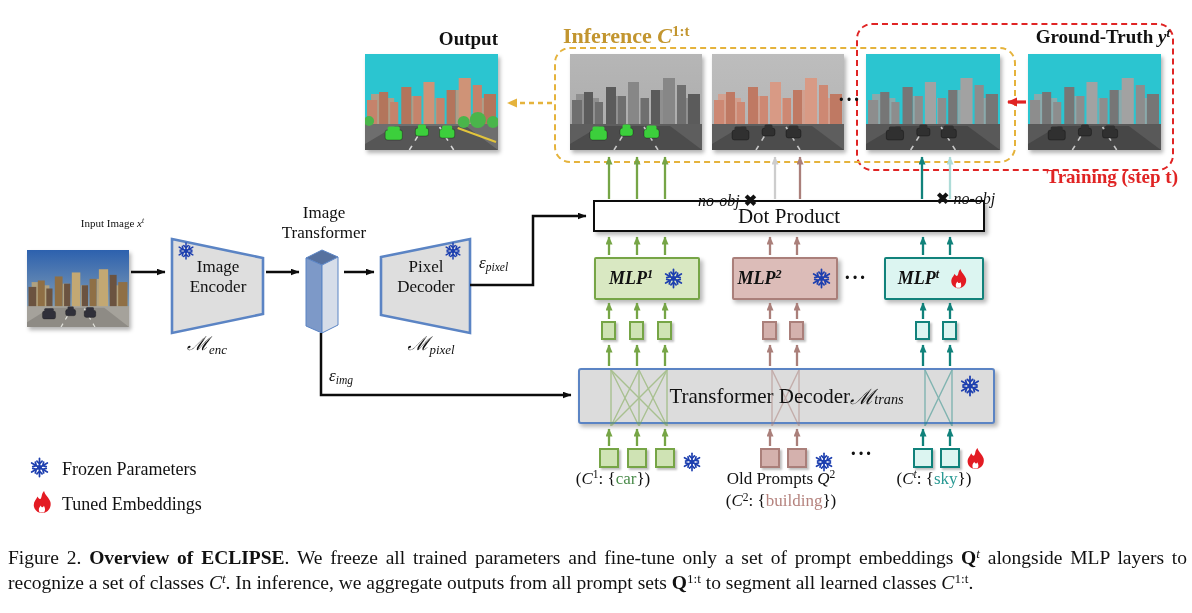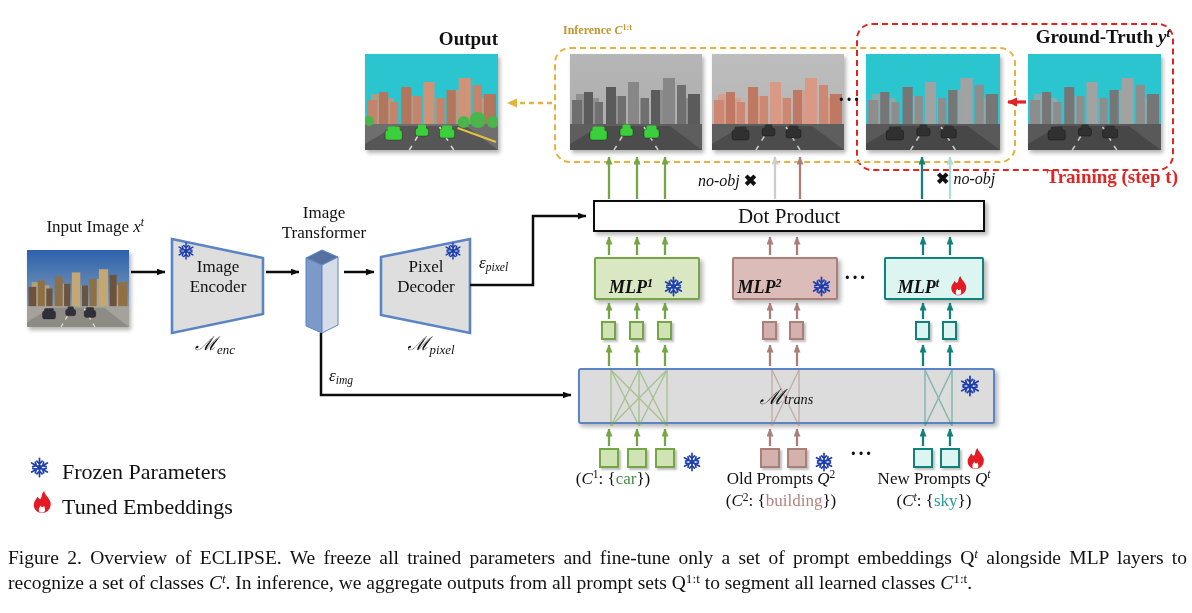--- a/index.html
+++ b/index.html
@@ -6,33 +6,33 @@
   #fig{position:relative;width:1192px;height:613px;background:#ffffff;overflow:hidden;
        font-family:"Liberation Serif","DejaVu Serif",serif;color:#111;}
   .img{position:absolute;box-shadow:2px 3px 4px rgba(0,0,0,.3);z-index:1;}
   .img svg{display:block;}
   .dashbox{position:absolute;z-index:1;border-radius:16px;}
   .ybox{border:2.4px dashed var(--c-gold);}
   .rbox{border:2.4px dashed var(--c-red);}
   .lbl{position:absolute;z-index:4;line-height:1.12;}
   .ctr{text-align:right;}
   .strong{font-weight:600;font-size:19px;}
-  .goldtxt{color:var(--c-gold_text);font-weight:600;font-size:12px;}
+  .goldtxt{color:var(--c-gold_text);font-weight:600;font-size:22px;}
   .redtxt{color:var(--c-red);font-weight:600;font-size:19px;}
   .ital{font-style:italic;}
   .sup{font-size:68%;position:relative;top:-0.48em;}
   .sub{font-size:68%;position:relative;top:0.28em;}
-  .noobj{font-style:italic;font-size:16px;z-index:4;position:absolute;white-space:nowrap;}
+  .noobj{font-style:italic;font-size:16px;z-index:4;position:absolute;white-space:nowrap;margin-top:20px;}
   .xmark{font-style:normal;font-weight:700;font-size:16px;}
   .dots{position:absolute;z-index:4;font-weight:700;font-size:20px;letter-spacing:1px;}
   .box{position:absolute;z-index:2;box-sizing:border-box;}
   .shadow{box-shadow:2.5px 3px 4px rgba(0,0,0,.28);}
   #dot-product{background:#fff;border:2.6px solid #0c0c0c;display:flex;align-items:center;justify-content:center;
                font-size:21px;}
-  .mlp{display:flex;align-items:flex-end;justify-content:center;gap:9px;border-radius:2px;}
+  .mlp{display:flex;align-items:center;justify-content:center;gap:9px;border-radius:2px;}
   .mlp .t{font-style:italic;font-weight:600;font-size:18px;}
   .mlp1{background:var(--c-green_bg);border:2.6px solid var(--c-green);}
   .mlp2{background:var(--c-rose_bg);border:2.6px solid var(--c-rose);gap:28px;}
   .mlpt{background:var(--c-teal_bg);border:2.6px solid var(--c-teal);}
   .tok{position:absolute;z-index:2;width:15px;height:19px;box-sizing:border-box;box-shadow:1.5px 2px 2px rgba(0,0,0,.25);}
   .tok.g{background:var(--c-green_tok);border:2.4px solid var(--c-green);}
   .tok.r{background:var(--c-rose_tok);border:2.4px solid var(--c-rose);}
   .tok.c{background:var(--c-teal_bg);border:2.4px solid var(--c-teal);}
   .ptok{position:absolute;z-index:2;width:20px;height:20px;box-sizing:border-box;box-shadow:1.5px 2px 2px rgba(0,0,0,.25);}
   .ptok.g{background:var(--c-green_tok);border:2.6px solid var(--c-green);}
@@ -44,26 +44,26 @@
                      font-size:21px;z-index:3;}
   #transformer svg.cross{position:absolute;inset:0;z-index:1;}
   .blocklbl{position:absolute;z-index:4;font-size:17px;text-align:center;line-height:1.2;}
   .mname{position:absolute;z-index:4;font-size:19px;font-style:italic;text-align:center;}
   .scriptM{font-family:"DejaVu Serif","Liberation Serif",serif;font-style:italic;}
   .eps{position:absolute;z-index:4;font-size:17px;font-style:italic;}
   .promptlbl{position:absolute;z-index:4;font-size:17px;text-align:center;line-height:1.3;white-space:nowrap;}
   .car{color:var(--c-class_car);}
   .building{color:var(--c-class_building);}
   .skyc{color:var(--c-class_sky);}
-  .legend-t{position:absolute;z-index:4;font-size:22px;}
+  .legend-t{position:absolute;z-index:4;font-size:18px;}
   #overlay{position:absolute;left:0;top:0;z-index:3;pointer-events:none;}
   .icon{position:absolute;z-index:5;}
   #caption{position:absolute;left:8px;top:546px;width:1179px;z-index:4;
            font-size:19.5px;line-height:1.28;text-align:justify;}
-  #caption .b{font-weight:400;}
+  #caption .b{font-weight:700;}
 </style>
 </head>
 <body>
 
 <svg width="0" height="0" style="position:absolute" aria-hidden="true">
   <defs>
     <g id="snow" stroke="var(--c-snow)" stroke-width="1.8" stroke-linecap="round" fill="none">
       <line x1="12" y1="2.5" x2="12" y2="21.5"></line>
       <line x1="3.8" y1="7.3" x2="20.2" y2="16.7"></line>
       <line x1="3.8" y1="16.7" x2="20.2" y2="7.3"></line>
@@ -400,20 +400,21 @@
           <line x1="219" y1="56" x2="219" y2="0"></line>
       </g>
       <g stroke="var(--c-teal)" stroke-width="1.4" opacity="0.45">
         <line x1="345" y1="56" x2="345" y2="0"></line>
           <line x1="345" y1="56" x2="372" y2="0"></line>
         <line x1="372" y1="56" x2="345" y2="0"></line>
           <line x1="372" y1="56" x2="372" y2="0"></line>
       </g>
     </svg>
     <div class="tlbl">
+        <span>Transformer Decoder</span>
         <span class="scriptM">ℳ</span>
         <span class="sub ital">trans</span>
       </div>
     <svg class="icon" style="left:378px;top:4px;position:absolute;z-index:4" width="24" height="24" viewBox="0 0 24 24">
         <use href="#snow"></use>
       </svg>
   </div>
 
   <div class="ptok g" style="left:599px;top:448px"></div>
   <div class="ptok g" style="left:627px;top:448px"></div>
@@ -434,31 +435,30 @@
     </svg>
 
   <div class="promptlbl" style="left:538px;top:468px;width:150px">
     <div><span>(</span><span class="ital">C</span><span class="sup">1</span><span>: {</span><span class="car">car</span><span>})</span></div>
   </div>
   <div class="promptlbl" style="left:706px;top:468px;width:150px">
     <div><span>Old Prompts </span><span class="ital">Q</span><span class="sup">2</span></div>
     <div><span>(</span><span class="ital">C</span><span class="sup">2</span><span>: {</span><span class="building">building</span><span>})</span></div>
   </div>
   <div class="promptlbl" style="left:859px;top:468px;width:150px">
-    <div><span>New Prompts </span><span class="ital">Q</span><span class="sup ital">t</span></div>
     <div><span>(</span><span class="ital">C</span><span class="sup ital">t</span><span>: {</span><span class="skyc">sky</span><span>})</span></div>
   </div>
 
-  <div class="lbl ctr" style="left:20px;top:217px;width:124px;font-size:17px"><span>Input Image </span><span class="ital">x</span><span class="sup ital">t</span></div>
+  <div class="lbl ctr" style="left:20px;top:217px;width:124px;font-size:11px"><span>Input Image </span><span class="ital">x</span><span class="sup ital">t</span></div>
 
   <div class="blocklbl" style="left:176px;top:257px;width:84px">
       <div>Image</div>
       <div>Encoder</div>
     </div>
-  <div class="mname" style="left:184px;top:330px;width:62px"><span class="scriptM">ℳ</span><span class="sub">enc</span></div>
+  <div class="mname" style="left:176px;top:330px;width:62px"><span class="scriptM">ℳ</span><span class="sub">enc</span></div>
   <svg class="icon" style="left:176px;top:241px" width="20" height="20" viewBox="0 0 24 24">
       <use href="#snow"></use>
     </svg>
 
   <div class="blocklbl" style="left:278px;top:203px;width:92px">
       <div>Image</div>
       <div>Transformer</div>
     </div>
 
   <div class="blocklbl" style="left:386px;top:257px;width:80px">

